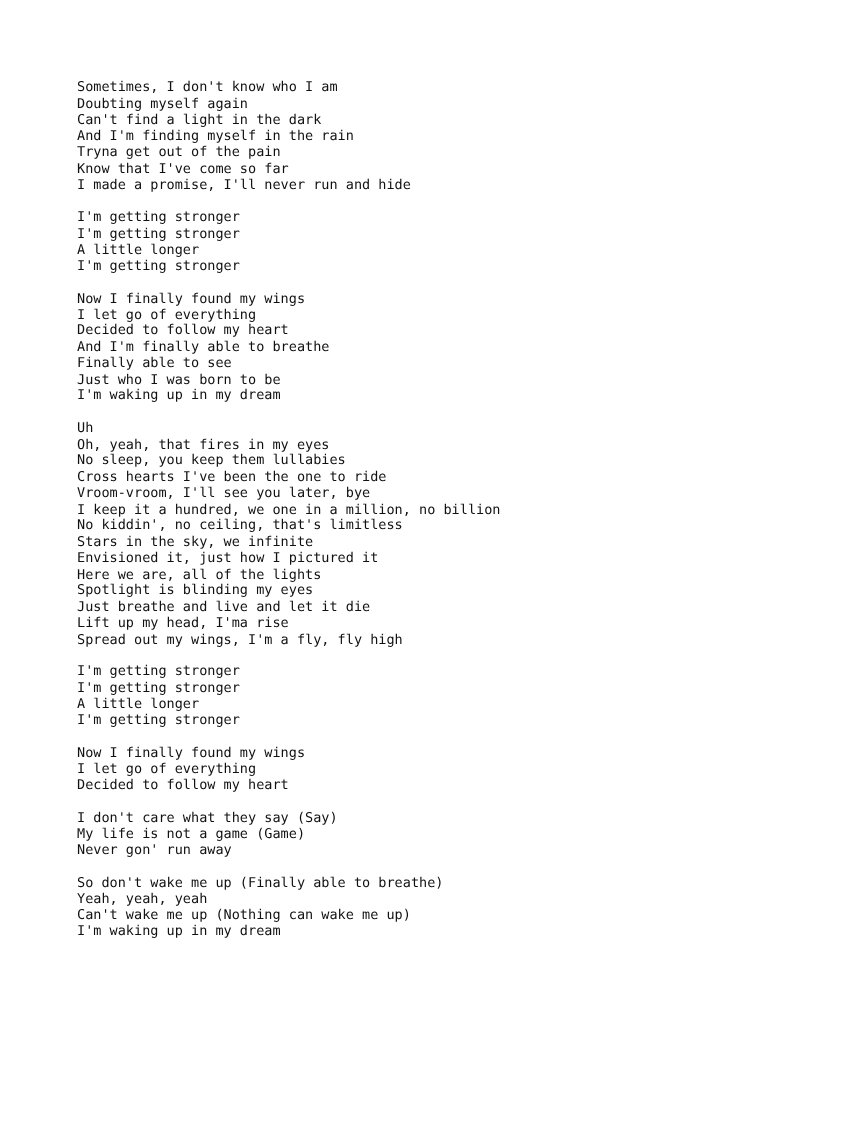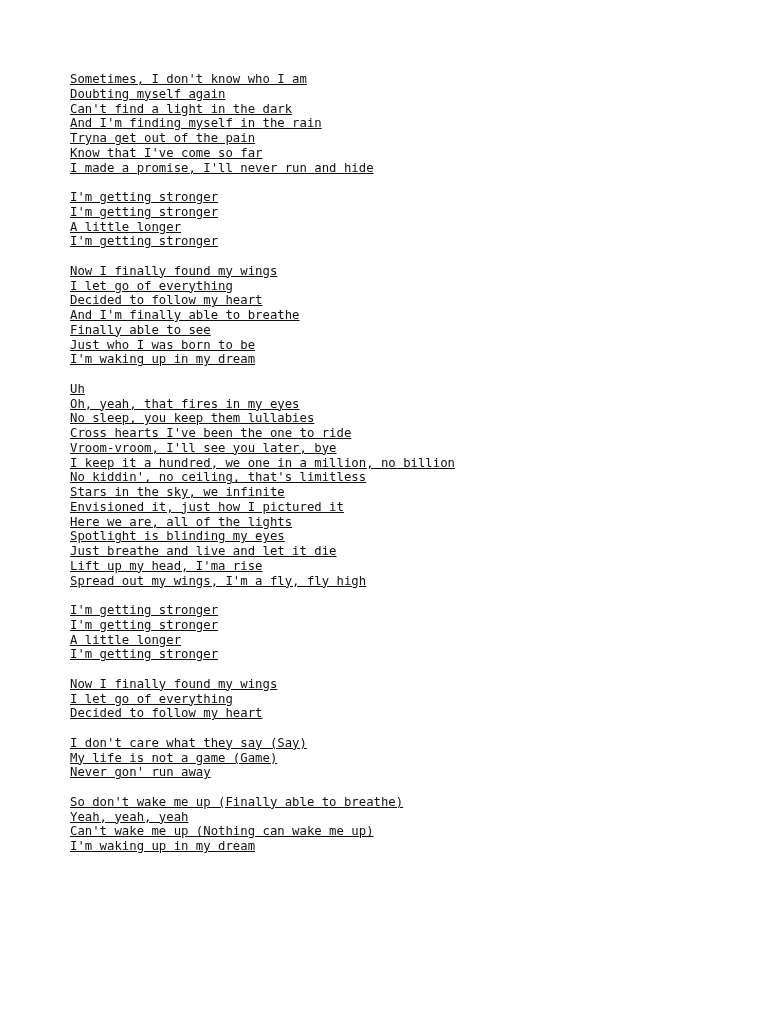--- a/index.html
+++ b/index.html
@@ -22,21 +22,20 @@
   .lyrics {
     position: absolute;
     left: 70px;
     top: 72px;
     width: 640px;
     font-size: 12.3px;
     line-height: 14.75px;
     color: #111111;
     white-space: pre;
     letter-spacing: 0px;
-    text-decoration: underline;
   }
   .stanza {
     margin: 0 0 14.75px 0;
   }
   .stanza:last-child {
     margin-bottom: 0;
   }
   .line {
     display: block;
     white-space: pre;

